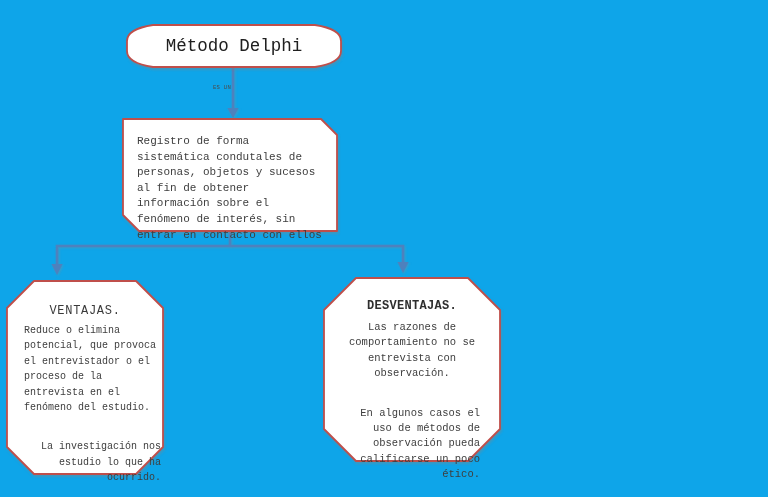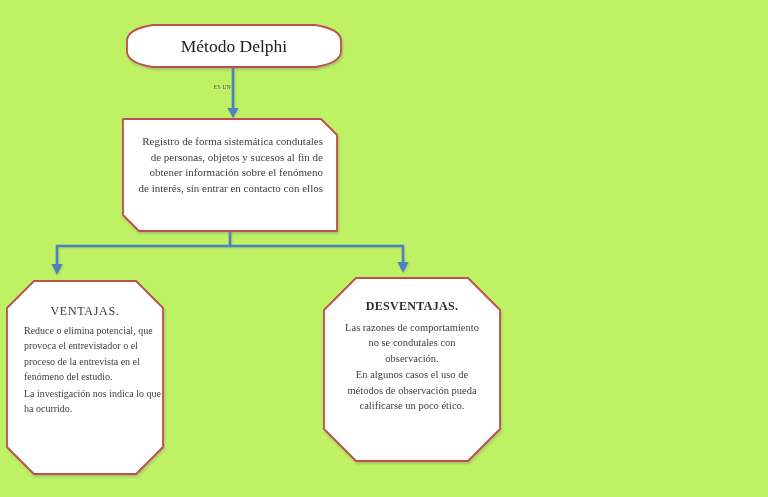--- a/index.html
+++ b/index.html
@@ -1,22 +1,22 @@
 <!DOCTYPE html>
 <html><head>
 <meta charset="utf-8">
 <style>
   html, body { margin: 0; padding: 0; background: #ffffff; }
   .stage {
     position: relative;
     width: 768px;
     height: 497px;
-    background: #bef264;
+    background: #0ea5e9;
     overflow: hidden;
-    font-family: Liberation Serif, serif;
+    font-family: Liberation Mono, monospace;
     color: #3e3e3e;
   }
   svg.diagram-layer {
     position: absolute;
     left: 0; top: 0;
     width: 768px; height: 497px;
   }
   .shape {
     fill: #ffffff;
     stroke: #bf4f4b;
@@ -46,21 +46,21 @@
   }
   .connector-label {
     left: 202px; top: 84px; width: 29px;
     text-align: right;
     font-size: 5.5px;
     letter-spacing: 0.3px;
     color: #4a4a4a;
   }
   .definition-text {
     left: 137px; top: 134px; width: 186px;
-    text-align: right;
+    text-align: left;
     font-size: 11px;
     line-height: 15.6px;
   }
   .ventajas-heading {
     left: 25px; top: 304px; width: 120px;
     text-align: center;
     font-size: 12px;
     letter-spacing: 0.7px;
     color: #3a3a3a;
   }
@@ -78,21 +78,21 @@
     letter-spacing: 0.3px;
     color: #2e2e2e;
   }
   .desventajas-body {
     left: 344px; top: 320px; width: 136px;
     text-align: center;
     font-size: 10.5px;
     line-height: 15.4px;
   }
   .txt p { margin: 0; }
-  .txt p + p { margin-top: 1px; }
+  .txt p + p { margin-top: 24px; text-align: right; }
 </style>
 </head>
 <body>
 
 <div class="stage">
 
   <svg class="diagram-layer" viewBox="0 0 768 497" xmlns="http://www.w3.org/2000/svg">
 
     <g>
       <path class="arrow-line" d="M233,68 V109"></path>
@@ -114,22 +114,22 @@
 
   <div class="txt title-text">Método Delphi</div>
 
   <div class="txt connector-label">ES UN</div>
 
   <div class="txt definition-text">Registro de forma sistemática condutales de personas, objetos y sucesos al fin de obtener información sobre el fenómeno de interés, sin entrar en contacto con ellos</div>
 
   <div class="txt ventajas-heading">VENTAJAS.</div>
   <div class="txt ventajas-body">
     <p>Reduce o elimina potencial, que provoca el entrevistador o el proceso de la entrevista en el fenómeno del estudio.</p>
-    <p>La investigación nos indica lo que ha ocurrido.</p>
+    <p>La investigación nos estudio lo que ha ocurrido.</p>
   </div>
 
   <div class="txt desventajas-heading">DESVENTAJAS.</div>
   <div class="txt desventajas-body">
-    <p>Las razones de comportamiento no se condutales con observación.</p>
+    <p>Las razones de comportamiento no se entrevista con observación.</p>
     <p>En algunos casos el uso de métodos de observación pueda calificarse un poco ético.</p>
   </div>
 
 </div>
 
 </body></html>

